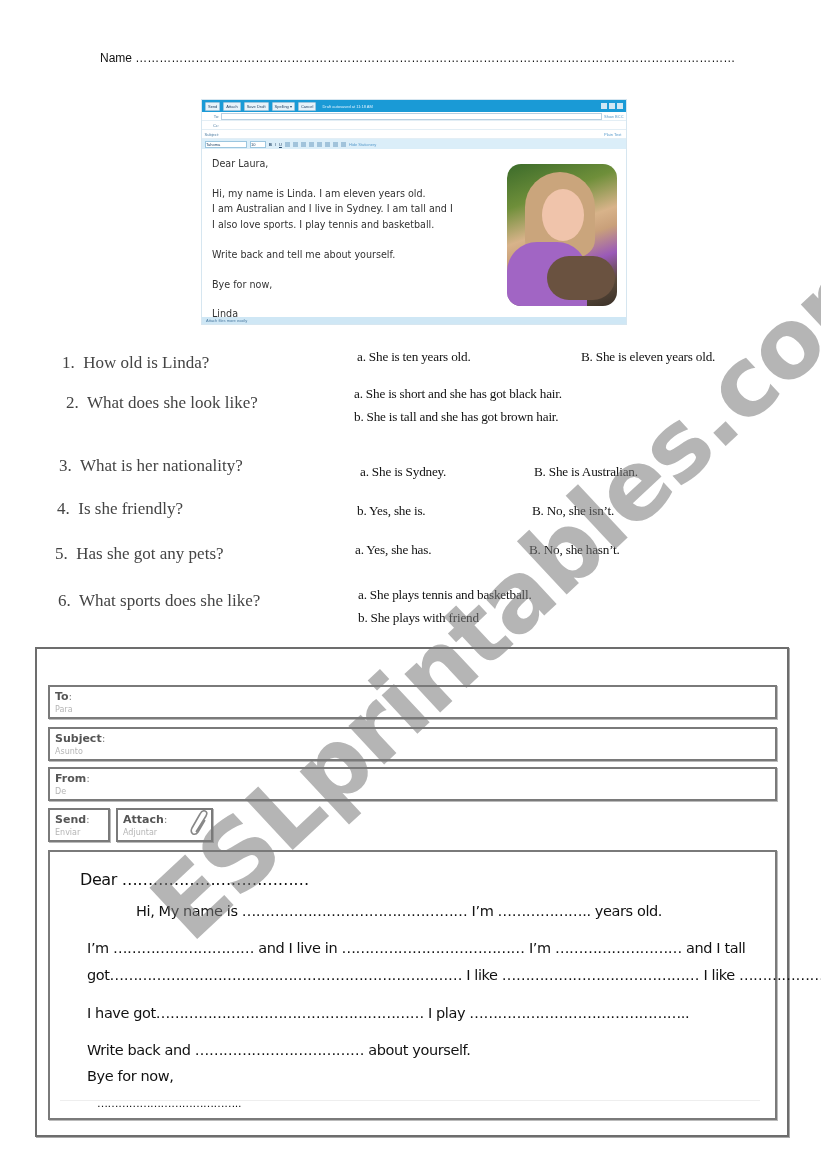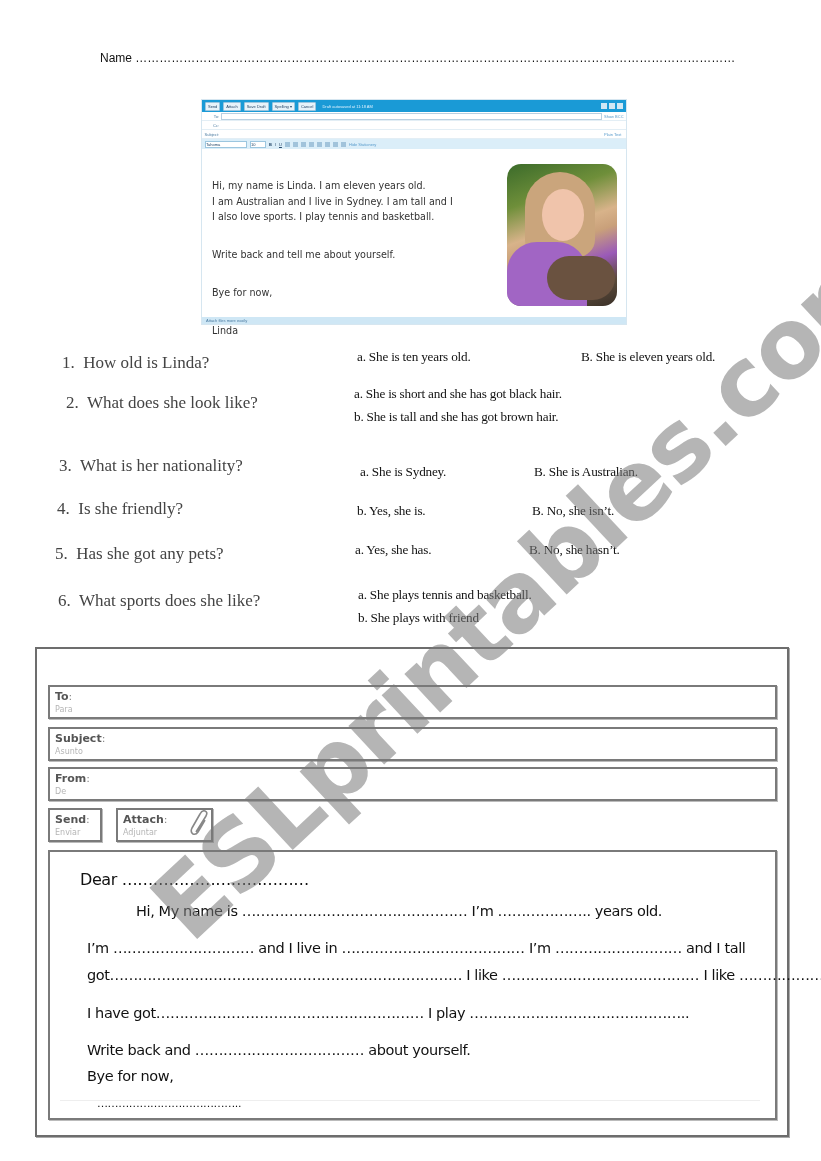--- a/index.html
+++ b/index.html
@@ -18,21 +18,21 @@
   .e-row { height:8px; display:flex; align-items:center; font-size:4px; color:#4a7aa0; border-bottom:1px solid #e3eef5; }
   .e-row .lbl { width:17px; text-align:right; padding-right:2px; }
   .e-row .fld { flex:1; height:5px; border:1px solid #b9cfe0; background:#fff; }
   .e-row .fld.plain { border-color:transparent; }
   .e-row .rt { width:22px; padding-left:2px; color:#5a9ccc; }
   .e-format { height:10px; background:#dbeef9; display:flex; align-items:center; gap:3px; padding:0 3px; font-size:4px; color:#246; }
   .e-format .box { background:#fff; border:1px solid #9cc6df; height:5px; }
   .e-format .ico { width:5px; height:5px; background:#7aa7c7; opacity:.6; }
   .e-body { position:absolute; left:10px; top:56px; font-family:"DejaVu Sans", sans-serif; font-size:9.6px; line-height:15.7px; color:#333; }
   .e-body p { margin:0; }
-  .e-body .gap { margin-top:22px; }
+  .e-body .gap { margin-top:14px; }
   .e-photo { position:absolute; left:305px; top:64px; width:110px; height:142px; border-radius:14px; overflow:hidden;
              background:linear-gradient(160deg,#3b6b2a 0%,#6f8f3a 25%,#d8b38a 45%,#c9a07a 55%,#9a5ab8 70%,#5a4a3a 85%,#3a3028 100%); }
   .e-photo .hair { position:absolute; left:18px; top:8px; width:70px; height:85px; border-radius:40px 40px 20px 20px; background:#caa57c; }
   .e-photo .face { position:absolute; left:35px; top:25px; width:42px; height:52px; border-radius:50%; background:#f0c4ab; }
   .e-photo .shirt { position:absolute; left:0; top:78px; width:80px; height:64px; background:#a165c4; border-radius:30px 30px 0 0; }
   .e-photo .dog { position:absolute; left:40px; top:92px; width:68px; height:44px; border-radius:30px; background:#6a5240; }
   .e-footer { position:absolute; left:0; bottom:0; width:100%; height:7px; background:#cfe7f5; font-size:4px; line-height:7px; color:#4a7aa0; padding-left:4px; box-sizing:border-box; }
 
   
   .q { position:absolute; font-family:"Liberation Serif", serif; font-size:17px; color:#444; white-space:nowrap; }
@@ -100,20 +100,21 @@
     <span class="ico"></span>
     <span class="ico"></span>
     <span class="ico"></span>
     <span class="ico"></span>
     <span class="ico"></span>
     <span class="ico"></span>
     <span class="ico"></span>
     <span style="color:#5a9ccc">Hide Stationery</span>
   </div>
   <div class="e-body">
+    <p>Dear Laura,</p>
     <p class="gap">Hi, my name is Linda. I am eleven years old.</p>
     <p>I am Australian and I live in Sydney. I am tall and I</p>
     <p>I also love sports. I play tennis and basketball.</p>
     <p class="gap">Write back and tell me about yourself.</p>
     <p class="gap">Bye for now,</p>
     <p class="gap">Linda</p>
   </div>
   <div class="e-photo">
     <div class="hair"></div>
     <div class="shirt"></div>
@@ -154,21 +155,21 @@
   <span class="sub">Para</span>
 </div>
 <div class="fbox" style="left:48px;top:727px;width:729px;height:34px">
   <span class="lab"><span>Subject</span><span class="colon">:</span></span>
   <span class="sub">Asunto</span>
 </div>
 <div class="fbox" style="left:48px;top:767px;width:729px;height:34px">
   <span class="lab"><span>From</span><span class="colon">:</span></span>
   <span class="sub">De</span>
 </div>
-<div class="fbox" style="left:48px;top:808px;width:54px;height:34px">
+<div class="fbox" style="left:48px;top:808px;width:62px;height:34px">
   <span class="lab"><span>Send</span><span class="colon">:</span></span>
   <span class="sub">Enviar</span>
 </div>
 <div class="fbox" style="left:116px;top:808px;width:97px;height:34px">
   <span class="lab"><span>Attach</span><span class="colon">:</span></span>
   <span class="sub">Adjuntar</span>
 </div>
 <svg class="clip" viewBox="0 0 22 26">
   <path d="M6 22 L16 6 Q18 2 15 1 Q12 0 10 4 L2 18 Q0 22 3 24 Q6 25 8 22 L15 10" fill="none" stroke="#888" stroke-width="1.6"></path>
 </svg>

